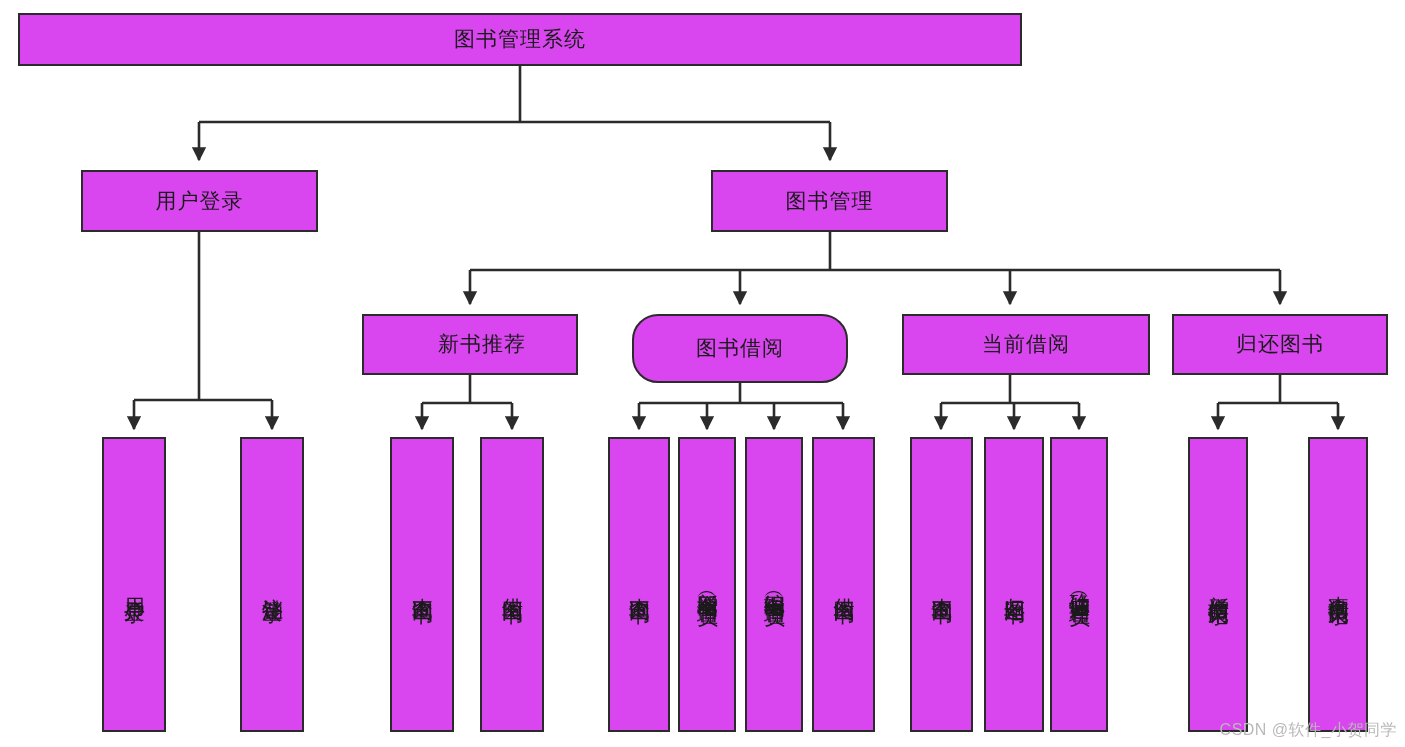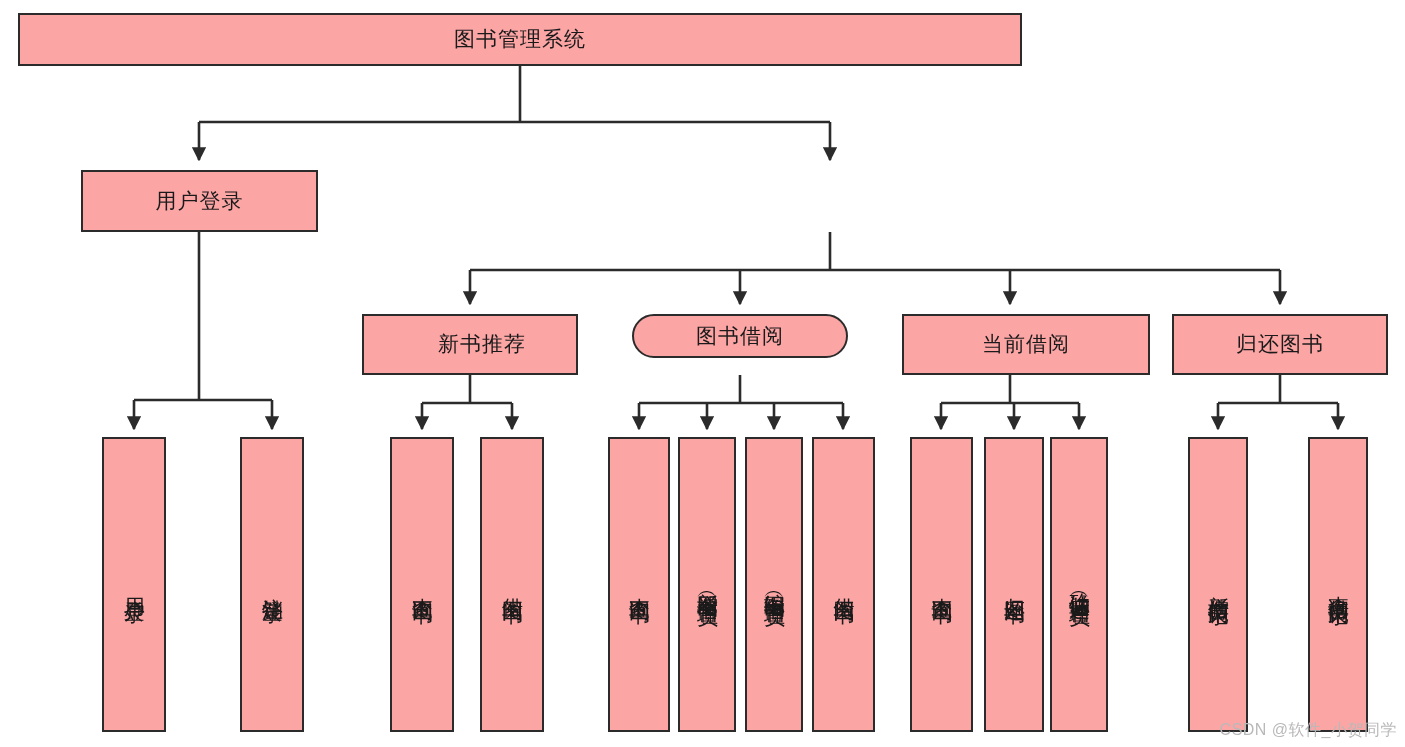--- a/index.html
+++ b/index.html
@@ -22,21 +22,21 @@
     left: 0;
     top: 0;
     width: 1405px;
     height: 747px;
     pointer-events: none;
   }
   .node {
     position: absolute;
     box-sizing: border-box;
     border: 2px solid #2b2b2b;
-    background: #fca5a5;
+    background: #d946ef;
     color: #1a1a1a;
     display: flex;
     align-items: center;
     justify-content: center;
     text-align: center;
   }
   .node.horiz {
     font-size: 21px;
     letter-spacing: 1px;
     line-height: 1.15;
@@ -123,25 +123,28 @@
     </g>
   </svg>
 
   <div class="node horiz" style="left:18px; top:13px; width:1004px; height:53px;">
     <span>图书管理系统</span>
   </div>
 
   <div class="node horiz" style="left:81px; top:170px; width:237px; height:62px;">
     <span>用户登录</span>
   </div>
+  <div class="node horiz" style="left:711px; top:170px; width:237px; height:62px;">
+    <span>图书管理</span>
+  </div>
 
   <div class="node horiz" style="left:362px; top:314px; width:216px; height:61px;padding-left:24px;">
     <span>新书推荐</span>
   </div>
-  <div class="node horiz" style="left:632px; top:314px; width:216px; height:44px;border-radius:26px;">
+  <div class="node horiz" style="left:632px; top:314px; width:216px; height:69px;border-radius:26px;">
     <span>图书借阅</span>
   </div>
   <div class="node horiz" style="left:902px; top:314px; width:248px; height:61px;">
     <span>当前借阅</span>
   </div>
   <div class="node horiz" style="left:1172px; top:314px; width:216px; height:61px;">
     <span>归还图书</span>
   </div>
 
   <div class="node vert" style="left:102px; top:437px; width:64px; height:295px;">

